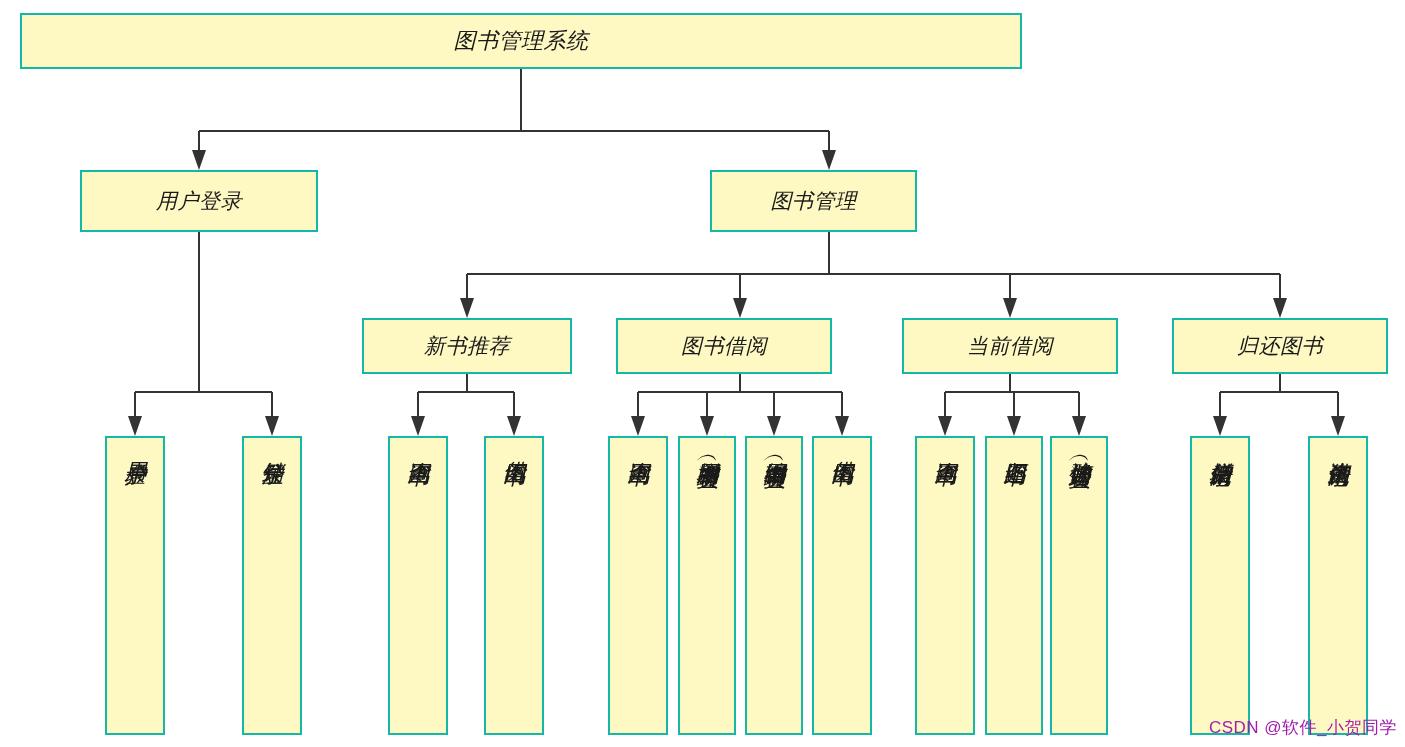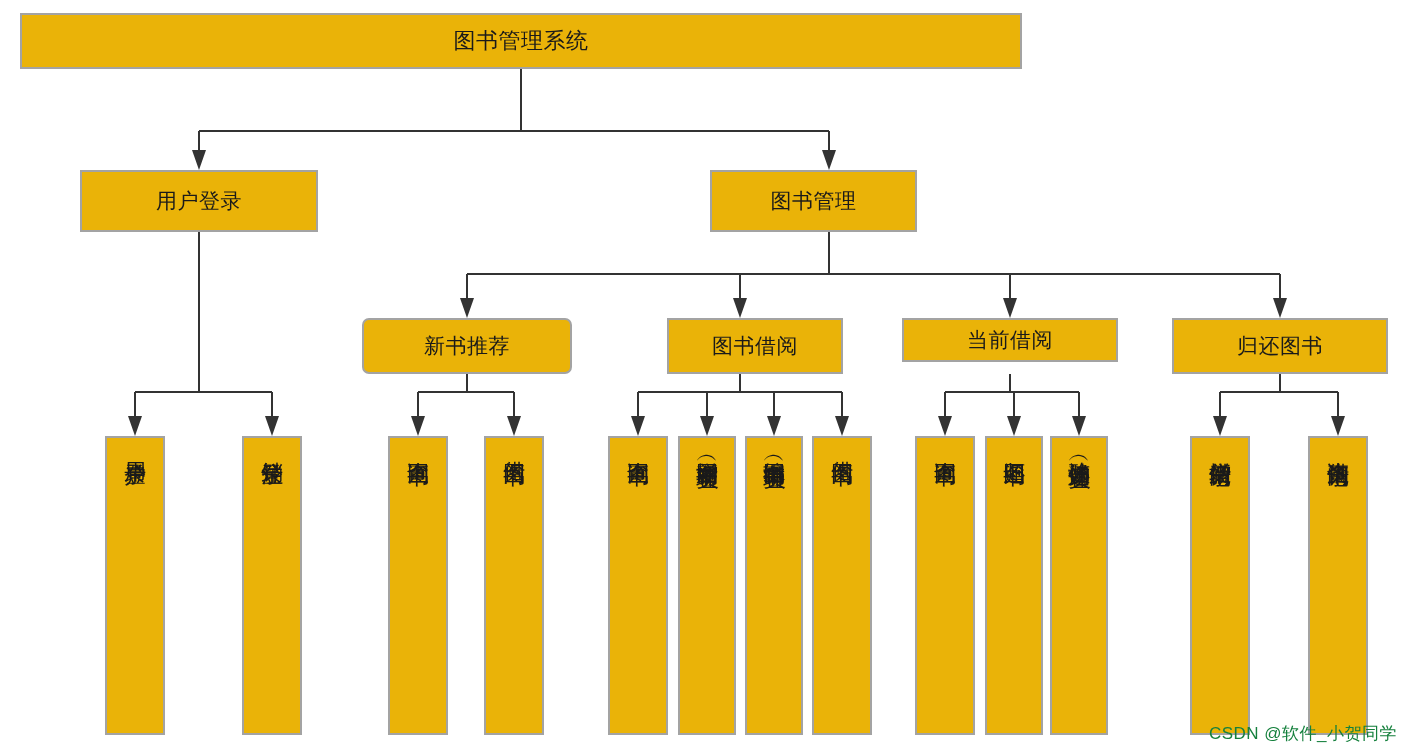--- a/index.html
+++ b/index.html
@@ -21,26 +21,27 @@
     position: absolute;
     left: 0;
     top: 0;
     width: 1405px;
     height: 747px;
     pointer-events: none;
   }
   .node {
     position: absolute;
     box-sizing: border-box;
-    background: #eab308;
-    border: 2px solid #a3a3a3;
+    background: #fef9c3;
+    border: 2px solid #14b8a6;
     display: flex;
     align-items: center;
     justify-content: center;
     text-align: center;
+    font-style: italic;
   }
   .node .label {
     color: #1a1a1a;
     font-size: 21px;
     line-height: 1.15;
     letter-spacing: 0.5px;
     white-space: nowrap;
   }
   .node.vertical {
     align-items: flex-start;
@@ -51,23 +52,23 @@
     text-orientation: upright;
     font-size: 22px;
     line-height: 1.12;
     letter-spacing: 1px;
     white-space: nowrap;
   }
   .node.root .label { font-size: 22px; }
   .watermark {
     position: absolute;
     right: 8px;
-    bottom: 2px;
+    bottom: 8px;
     font-size: 17px;
-    color: #15803d;
+    color: #a21caf;
     letter-spacing: 0.5px;
     white-space: nowrap;
   }
 </style>
 </head>
 <body>
 
 <div id="canvas">
 
   <svg id="wires" xmlns="http://www.w3.org/2000/svg">
@@ -130,29 +131,29 @@
   </div>
 
   <div class="node" style="left: 80px; top: 170px; width: 238px; height: 62px;">
     <span class="label">用户登录</span>
   </div>
 
   <div class="node" style="left: 710px; top: 170px; width: 207px; height: 62px;">
     <span class="label">图书管理</span>
   </div>
 
-  <div class="node" style="left: 362px; top: 318px; width: 210px; height: 56px; border-radius: 7px;">
+  <div class="node" style="left: 362px; top: 318px; width: 210px; height: 56px;">
     <span class="label">新书推荐</span>
   </div>
 
-  <div class="node" style="left: 667px; top: 318px; width: 176px; height: 56px;">
+  <div class="node" style="left: 616px; top: 318px; width: 216px; height: 56px;">
     <span class="label">图书借阅</span>
   </div>
 
-  <div class="node" style="left: 902px; top: 318px; width: 216px; height: 44px;">
+  <div class="node" style="left: 902px; top: 318px; width: 216px; height: 56px;">
     <span class="label">当前借阅</span>
   </div>
 
   <div class="node" style="left: 1172px; top: 318px; width: 216px; height: 56px;">
     <span class="label">归还图书</span>
   </div>
 
   <div class="node vertical" style="left: 105px; top: 436px; width: 60px; height: 299px;">
     <span class="label">用户登录</span>
   </div>

